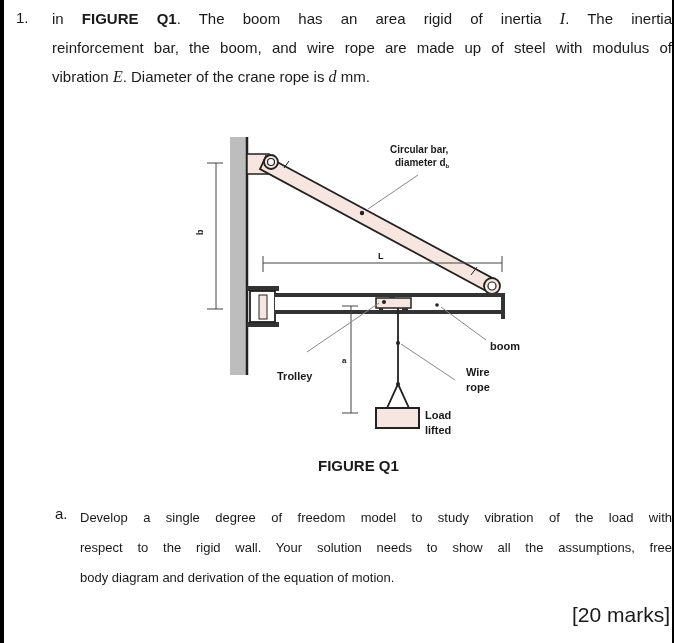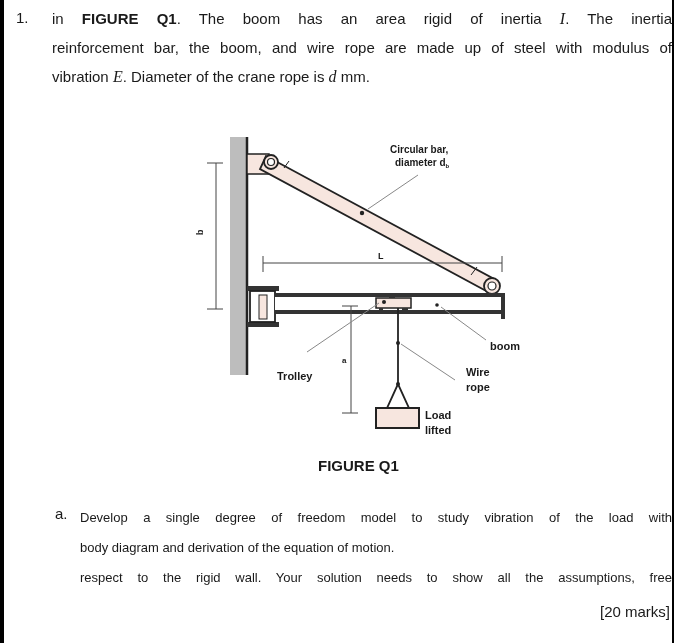--- a/index.html
+++ b/index.html
@@ -14,21 +14,21 @@
   .para .line { display: block; white-space: nowrap; height: 29px; }
   .justify { text-align: justify; text-align-last: justify; width: 620px; }
   .bold { font-weight: bold; }
   .ital { font-family: "Liberation Serif", serif; font-style: italic; font-size: 16px; }
   .figure { position: absolute; left: 190px; top: 125px; width: 340px; height: 360px; text-decoration: underline; }
   .fig-caption { position: absolute; left: 318px; top: 457px; font-size: 15px; font-weight: bold; }
   .part-label { position: absolute; left: 55px; top: 505px; font-size: 15px; }
   .part-text { position: absolute; left: 80px; top: 503px; width: 592px; font-size: 13px; line-height: 30px; }
   .part-text .line { display: block; height: 30px; white-space: nowrap; }
   .part-text .justify { width: 592px; }
-  .marks { position: absolute; right: 4px; top: 603px; font-size: 15px; }
+  .marks { position: absolute; right: 4px; top: 603px; font-size: 21px; }
   svg text { font-family: "Liberation Sans", sans-serif; font-weight: bold; fill: #1a1a1a; }
 </style>
 </head>
 <body>
 
 <div class="border-left"></div>
 <div class="border-right"></div>
 
 <div class="qnum">1.</div>
 
@@ -122,16 +122,16 @@
     <text x="235" y="294" font-size="11">Load</text>
     <text x="235" y="309" font-size="11">lifted</text>
   </svg>
 </div>
 
 <div class="fig-caption">FIGURE Q1</div>
 
 <div class="part-label">a.</div>
 <div class="part-text">
   <span class="line justify">Develop a single degree of freedom model to study vibration of the load with</span>
+  <span class="line justify">respect to the rigid wall. Your solution needs to show all the assumptions, free</span>
   <span class="line">body diagram and derivation of the equation of motion.</span>
-  <span class="line justify">respect to the rigid wall. Your solution needs to show all the assumptions, free</span>
 </div>
 <div class="marks">[20 marks]</div>
 
 </body></html>

